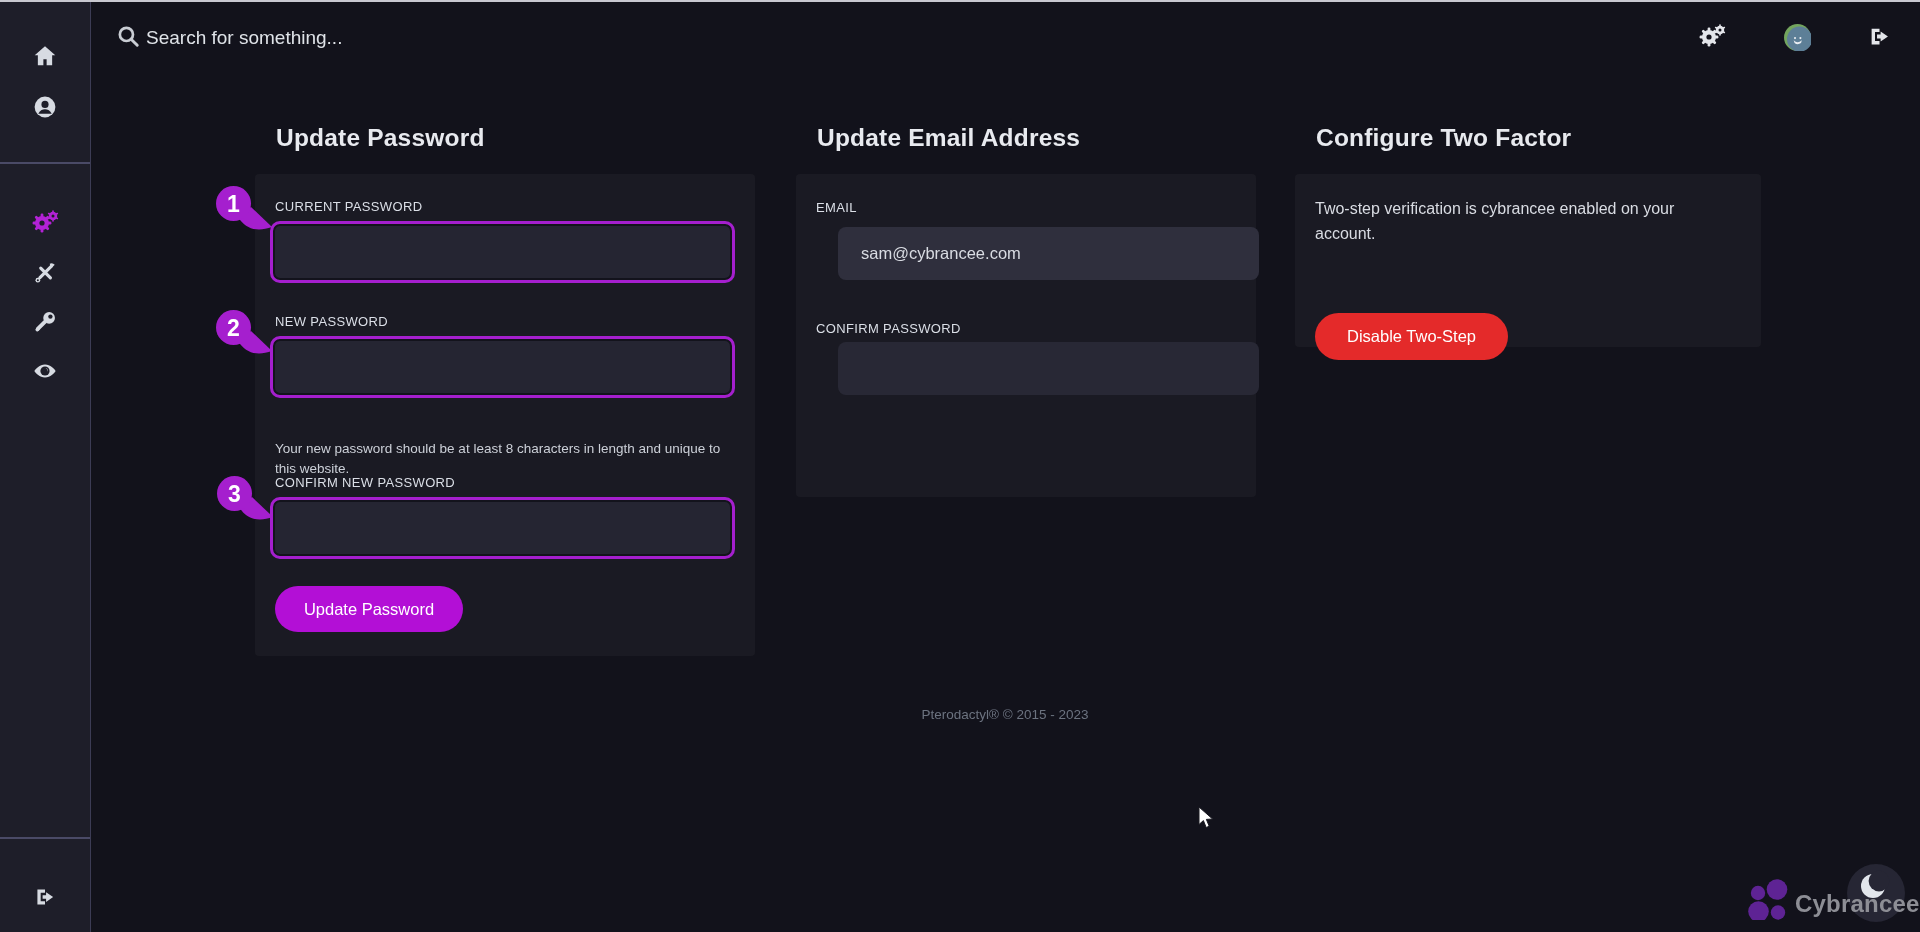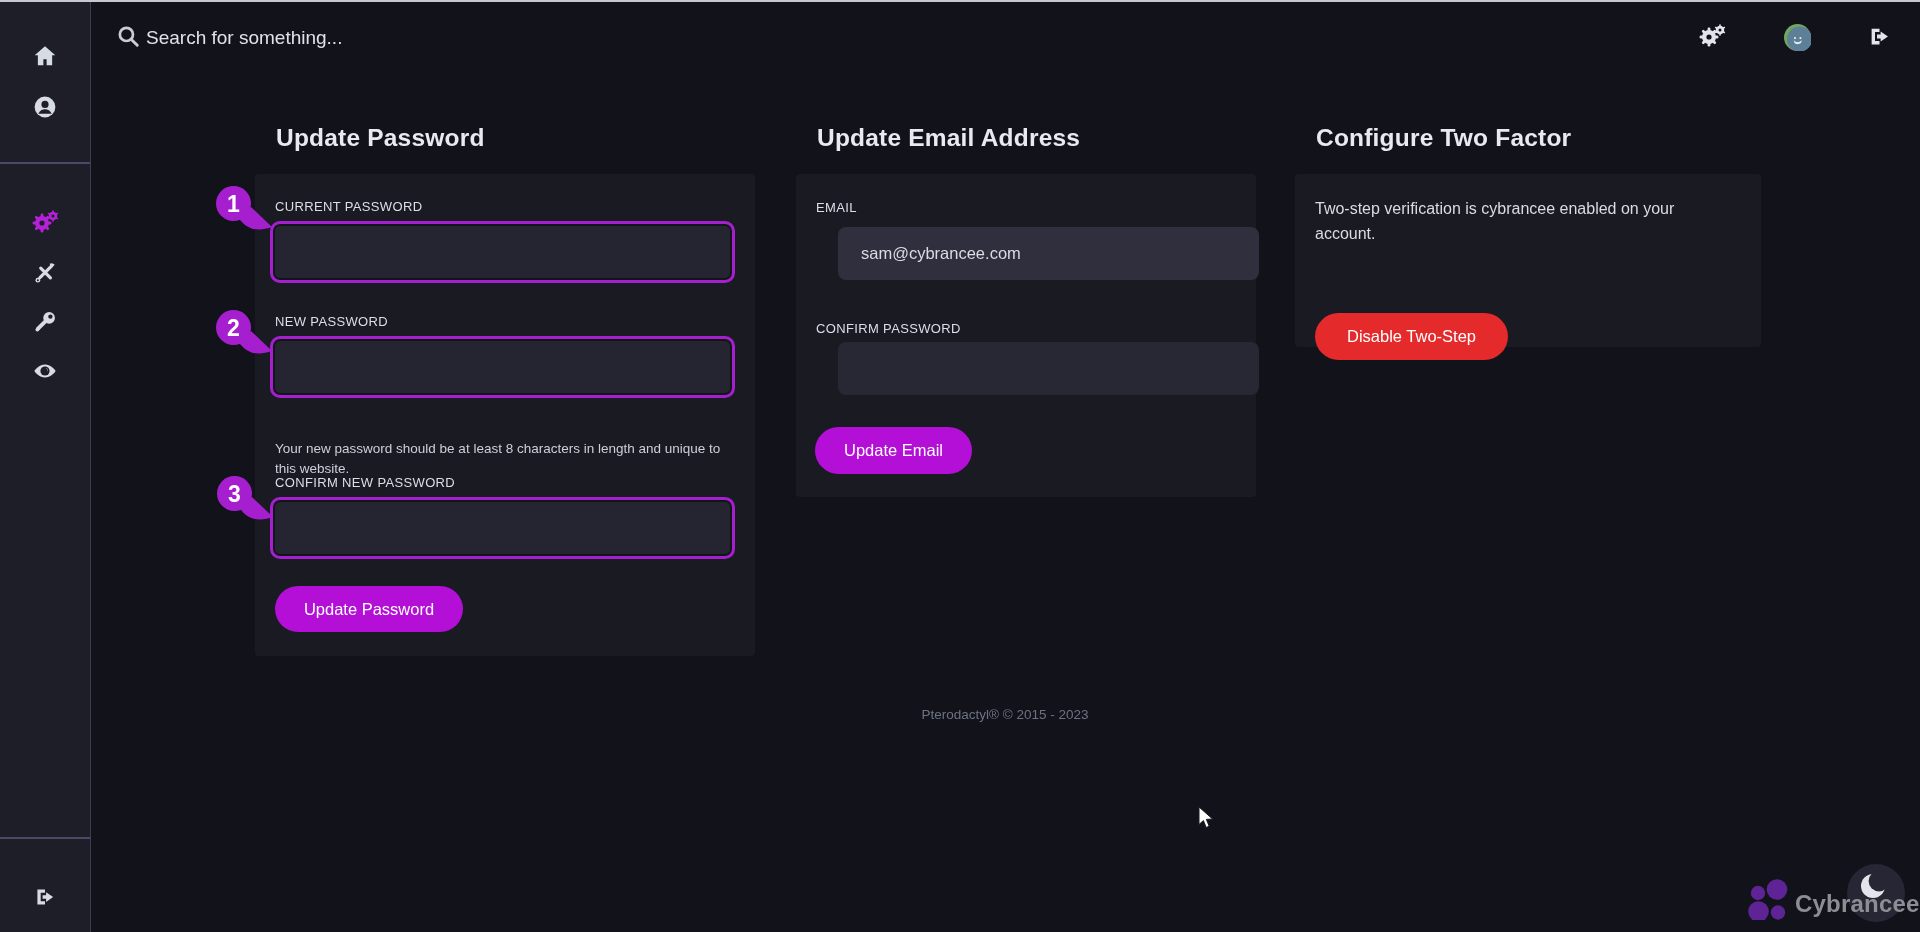--- a/index.html
+++ b/index.html
@@ -214,21 +214,20 @@
   <button class="btn btn-magenta" style="left:20px;top:412px;width:188px;height:46px;">Update Password</button>
 </div>
 
 <div class="panel" style="left:796px;top:174px;width:460px;height:323px;">
   <div class="flabel" style="top:26px;">EMAIL</div>
   <input class="reg-input" type="text" style="top: 53px; background: rgb(47, 47, 61);" value="sam@cybrancee.com">
 
   <div class="flabel" style="top:140px;margin-top:7px;">CONFIRM PASSWORD</div>
   <input class="reg-input" type="password" style="top: 168px; background: rgb(40, 40, 53);" value="">
 
-  <button class="btn btn-magenta" style="left:19px;top:253px;width:157px;height:47px;">Update Email</button>
 </div>
 
 <div class="panel" style="left:1295px;top:174px;width:466px;height:173px;">
   <div class="tfa-text">Two-step verification is cybrancee enabled on your account.</div>
   <button class="btn btn-red" style="left:20px;top:103px;width:193px;height:47px;">Disable Two-Step</button>
 </div>
 
 <div class="callout" style="left:216px;top:186px;">
   <svg width="58" height="48" viewBox="0 0 58 48">
     <path d="M22 31 C 30 44, 42 46, 56 41 L 35 21 Z" fill="#a51fce"></path>

